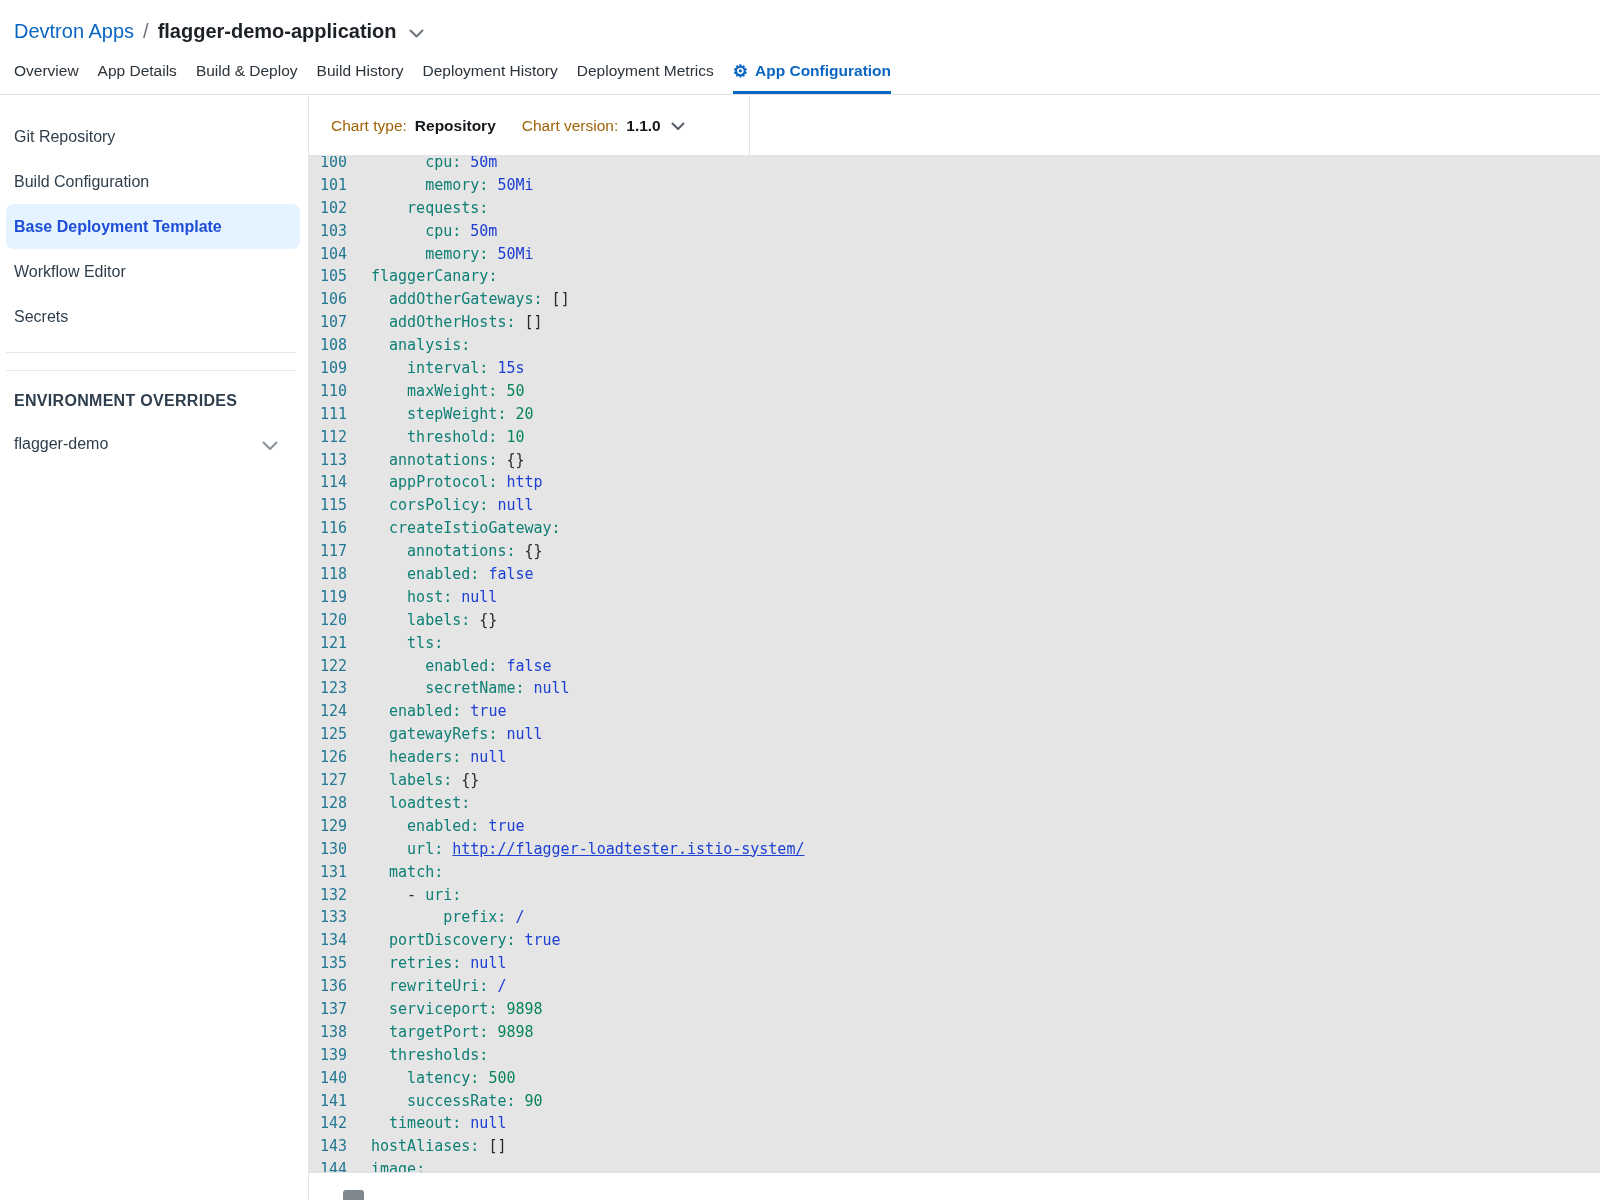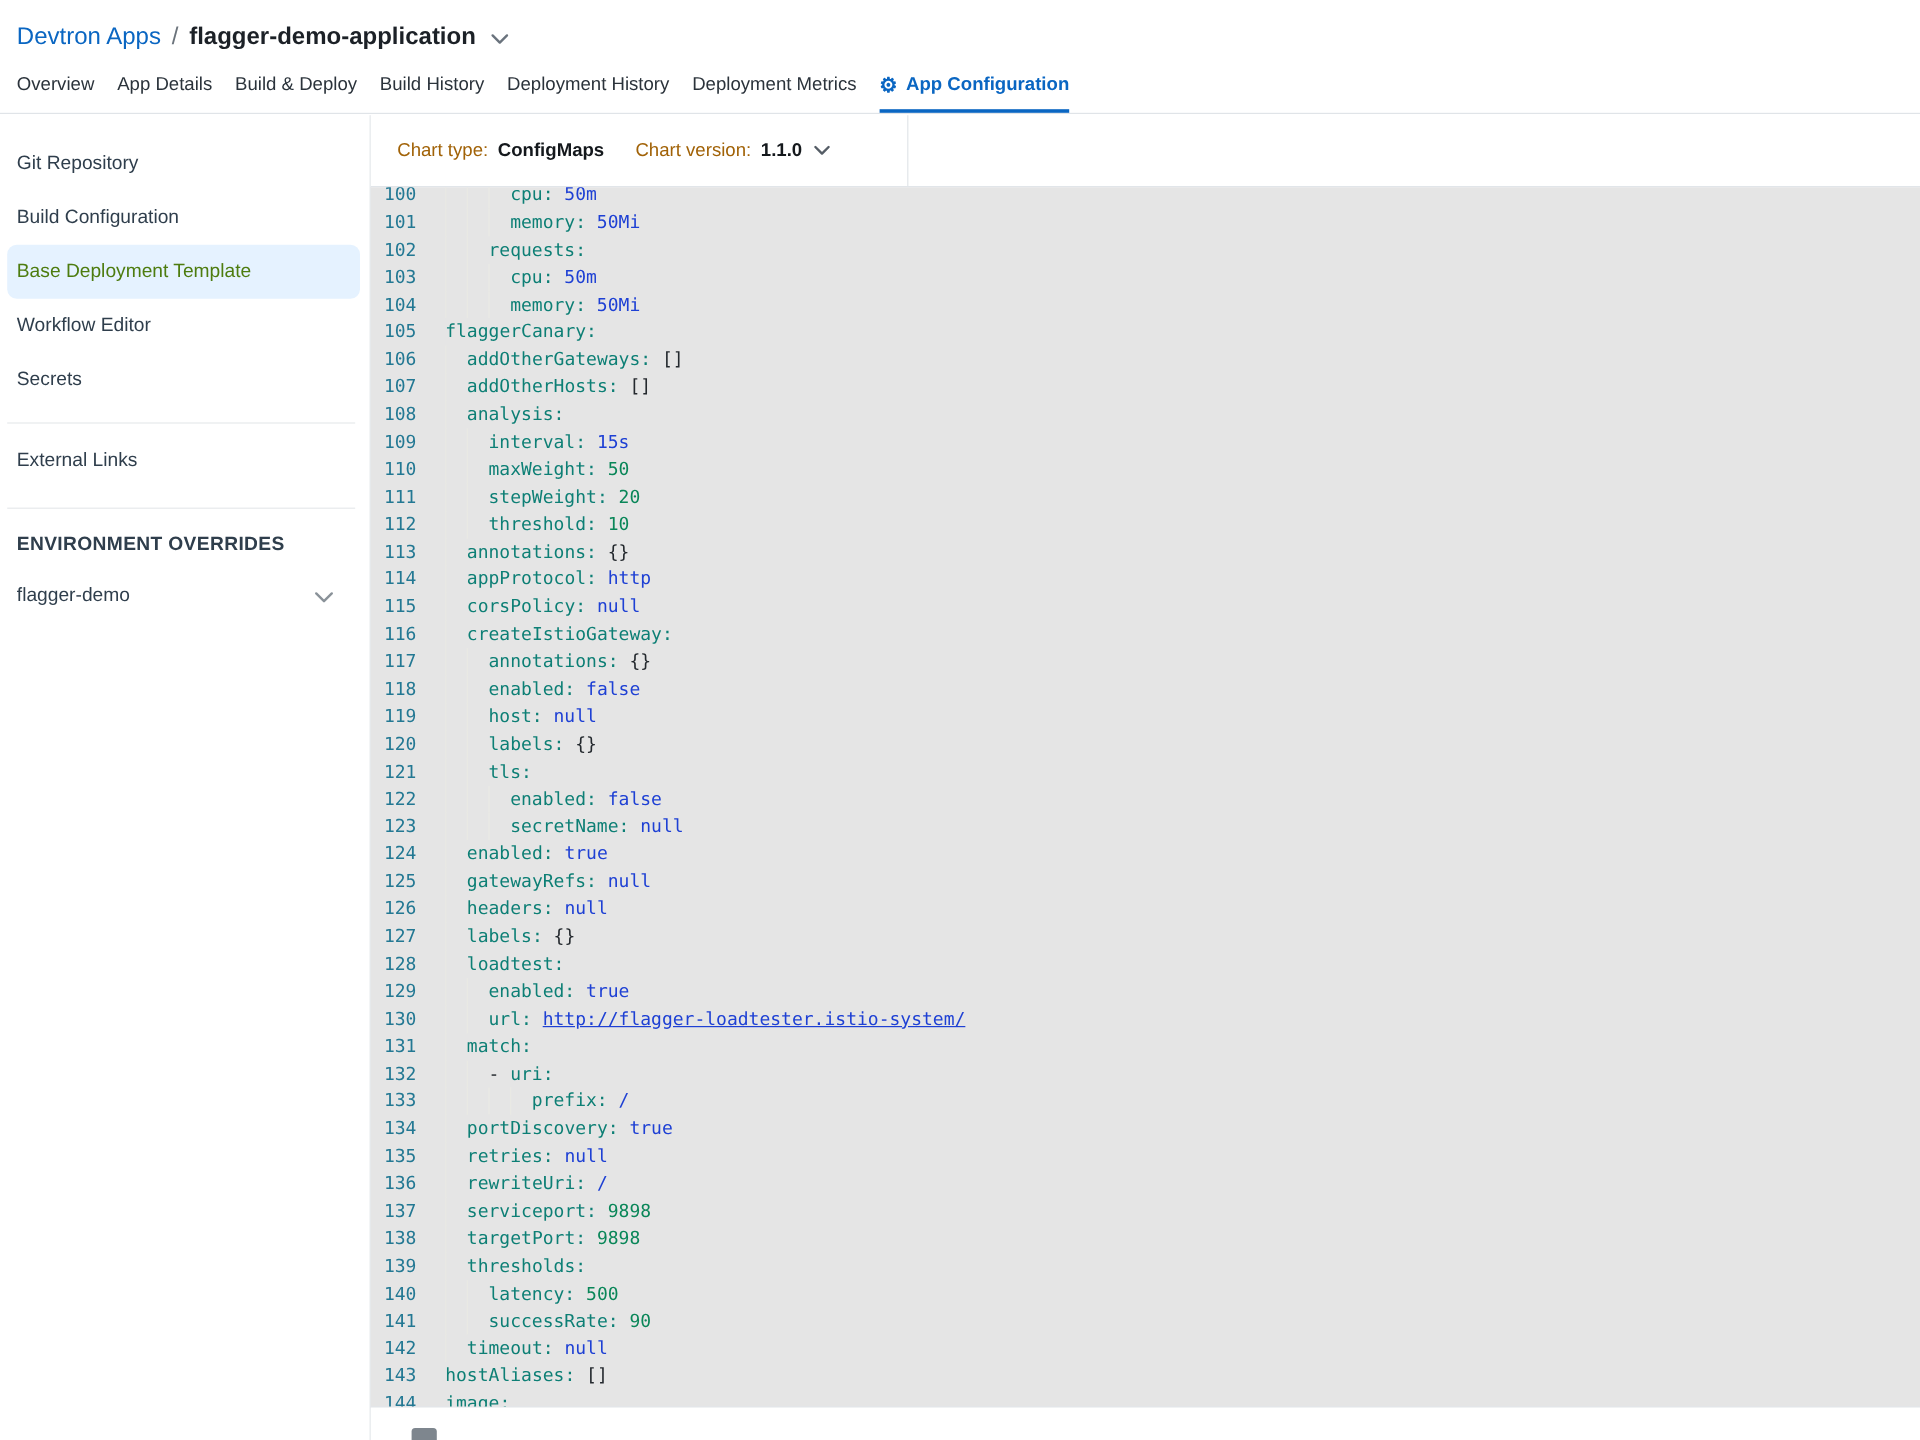--- a/index.html
+++ b/index.html
@@ -18,21 +18,21 @@
     border-bottom:1px solid #e0e4e8;display:flex;align-items:flex-end;gap:19px;padding-left:14px}
   .tab{font-size:15.5px;color:#2b333b;padding-bottom:14px;cursor:pointer;white-space:nowrap}
   .tab.active{color:#0a66c2;font-weight:600;padding-bottom:11px;border-bottom:3px solid #0a66c2;
     display:flex;align-items:center;gap:7px}
   .gear{font-size:17px;line-height:17px;color:#0a66c2}
 
   
   .sidebar{position:absolute;left:0;top:96px;width:308px;bottom:0;padding-top:18px;box-sizing:border-box}
   .sb-item{height:45px;display:flex;align-items:center;margin:0 8px 0 6px;padding-left:8px;
     border-radius:8px;font-size:16px;color:#2f3e4c;cursor:pointer}
-  .sb-item.active{background:#e5f2ff;color:#4d7c0f;font-weight:400}
+  .sb-item.active{background:#e5f2ff;color:#1d4ed8;font-weight:700}
   .sb-divider{height:1px;background:#e6e9ec;margin:13px 12px 8px 6px}
   .sb-divider.second{margin-top:17px;margin-bottom:0}
   .sb-section{margin-top:20px;padding-left:14px;height:20px;display:flex;align-items:center;
     font-size:16px;font-weight:700;color:#2f3e4c;letter-spacing:.3px}
   .sb-env{margin-top:10px;height:45px;display:flex;align-items:center;padding-left:14px;
     font-size:16px;color:#2f3e4c;position:relative;cursor:pointer}
   .sb-env .env-chev{position:absolute;right:30px;top:16px}
 
   
   .main{position:absolute;left:308px;top:96px;right:0;bottom:0;border-left:1px solid #e1e5e9;box-sizing:border-box}
@@ -95,41 +95,40 @@
 
 <aside class="sidebar">
   <div class="sb-item">Git Repository</div>
   <div class="sb-item">Build Configuration</div>
   <div class="sb-item active">Base Deployment Template</div>
   <div class="sb-item">Workflow Editor</div>
   <div class="sb-item">Secrets</div>
 
   <div class="sb-divider"></div>
 
-  <div class="sb-item">External Links</div>
 
   <div class="sb-divider second"></div>
 
   <div class="sb-section">ENVIRONMENT OVERRIDES</div>
 
   <div class="sb-env">
     <span>flagger-demo</span>
     <span class="env-chev">
       <svg width="16" height="10" viewBox="0 0 16 10">
           <path d="M1.5 1.5l6.5 6.5 6.5-6.5" fill="none" stroke="#8a9299" stroke-width="2" stroke-linecap="round" stroke-linejoin="round"></path>
         </svg>
     </span>
   </div>
 </aside>
 
 <main class="main">
 
   <div class="toolbar">
     <span class="tb-label">Chart type:</span>
-    <span class="tb-value">ConfigMaps</span>
+    <span class="tb-value">Repository</span>
     <span class="tb-label">Chart version:</span>
     <span class="tb-value tb-version">1.1.0</span>
     <span class="tb-chev">
       <svg width="14" height="9" viewBox="0 0 14 9">
           <path d="M1.5 1.5l5.5 5.5 5.5-5.5" fill="none" stroke="#555d66" stroke-width="2" stroke-linecap="round" stroke-linejoin="round"></path>
         </svg>
     </span>
 
     <div class="tb-sep"></div>
 

